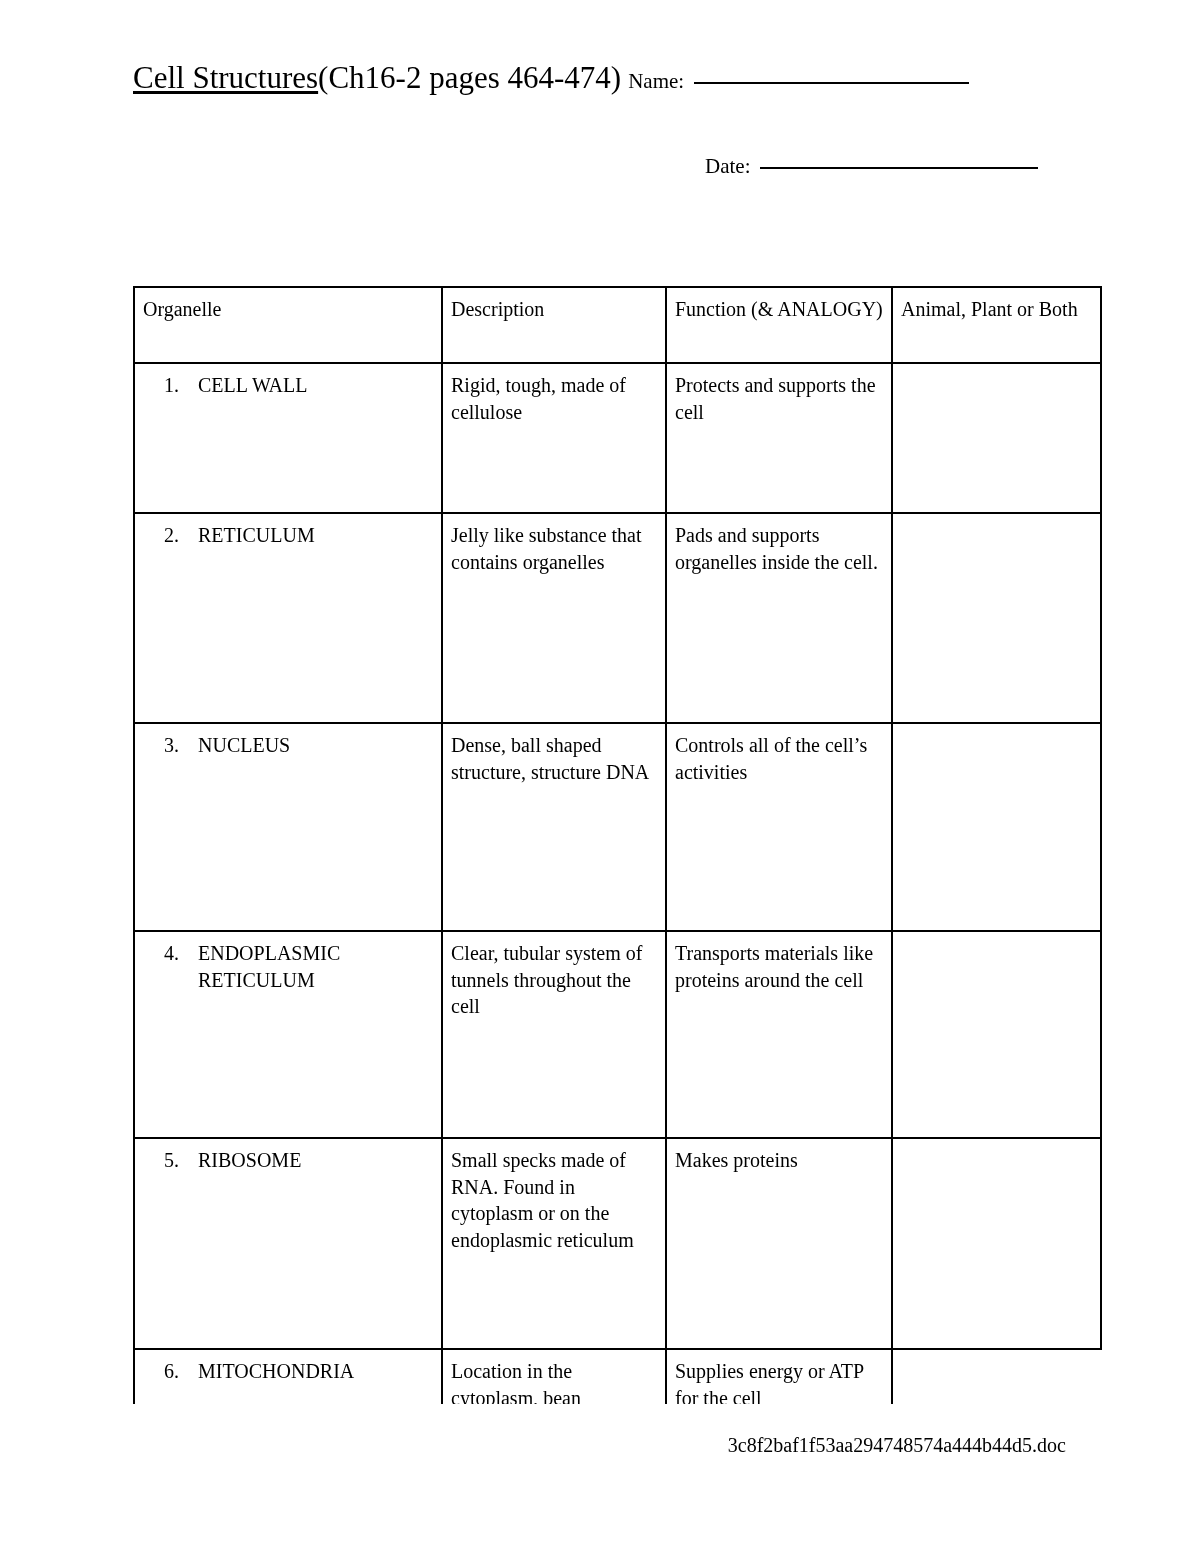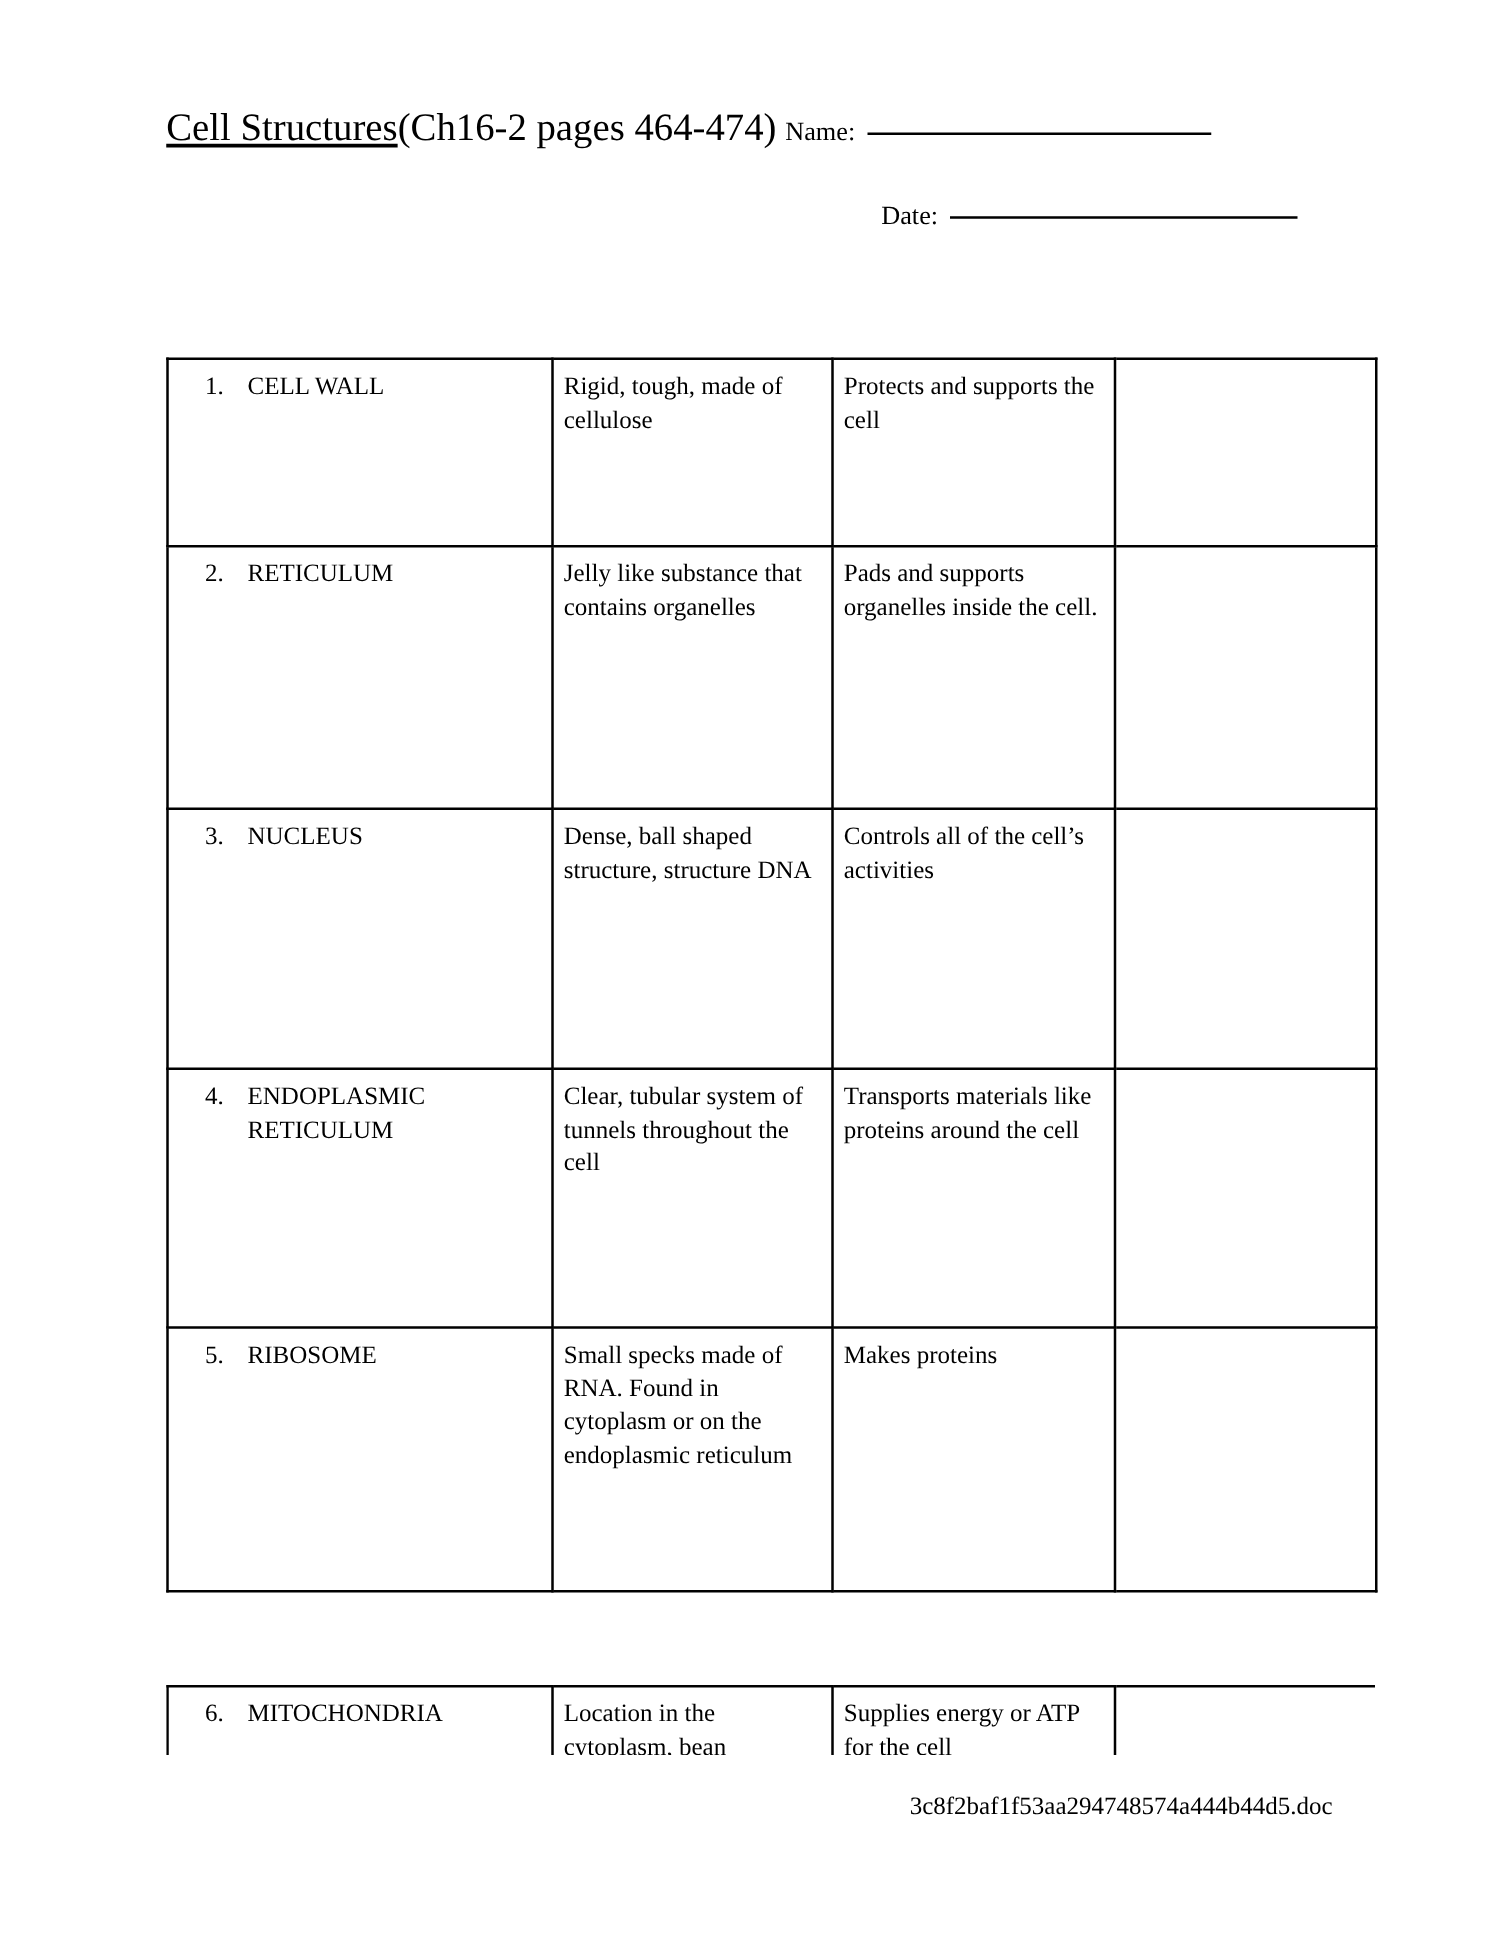--- a/index.html
+++ b/index.html
@@ -23,21 +23,20 @@
     width: 1200px;
     height: 1553px;
   }
 
   
   .header-area {
     position: absolute;
     left: 133px;
     top: 62px;
     width: 935px;
-    margin-top: 24px;
   }
 
   .title-line {
     display: block;
     white-space: nowrap;
     line-height: 1.0;
   }
   .title-main {
     font-size: 31px;
     text-decoration: underline;
@@ -60,21 +59,21 @@
   .rule-name  { width: 275px; margin-left: 10px; }
   .rule-date  { width: 278px; margin-left: 10px; }
   .rule-period{ width: 272px; margin-left: 10px; }
 
   .field-row {
     position: absolute;
     white-space: nowrap;
     font-size: 21px;
     left: 572px;
   }
-  .field-date   { top: 74px; }
+  .field-date   { top: 92px; }
   .field-period { top: 128px; }
 
   
   .sheet-table {
     position: absolute;
     left: 133px;
     top: 286px;
     width: 967px;
     border-collapse: collapse;
     table-layout: fixed;
@@ -170,20 +169,26 @@
   </div>
 
   <table class="sheet-table">
     <colgroup>
       <col class="col-organelle">
       <col class="col-description">
       <col class="col-function">
       <col class="col-apb">
     </colgroup>
     <tbody>
+      <tr class="head-row">
+        <td>Organelle</td>
+        <td>Description</td>
+        <td>Function (&amp; ANALOGY)</td>
+        <td>Animal, Plant or Both</td>
+      </tr>
 
       <tr class="row-1">
         <td class="organelle-cell">
           <div class="num-item">
             <span class="num-marker">1.</span>
             <span class="num-text">CELL WALL</span>
           </div>
         </td>
         <td>Rigid, tough, made of cellulose</td>
         <td>Protects and supports the cell</td>

